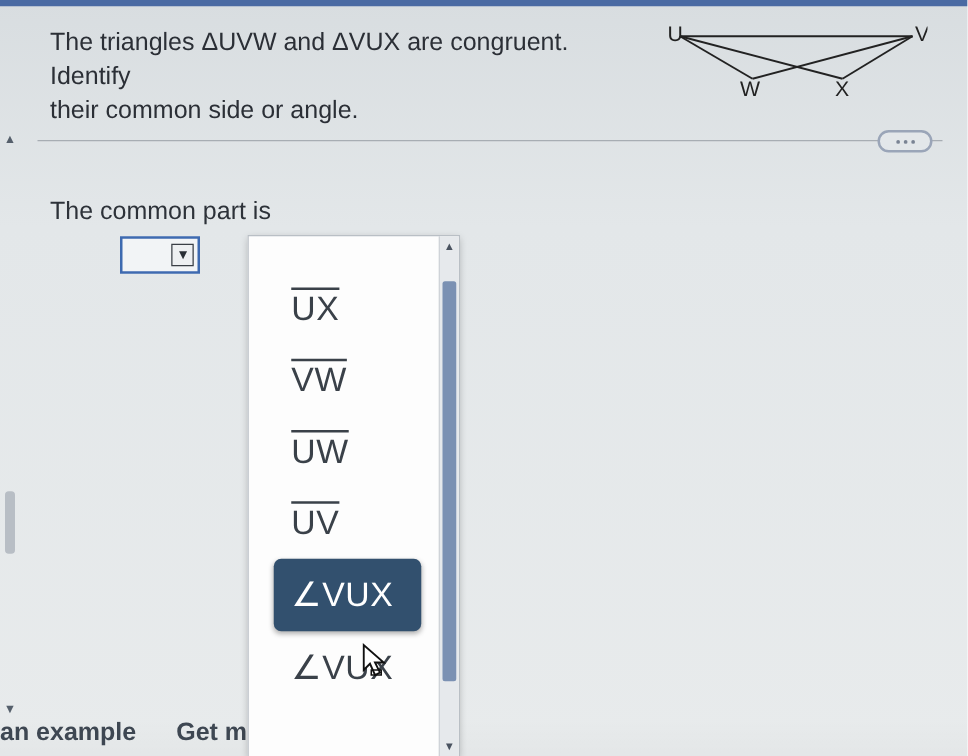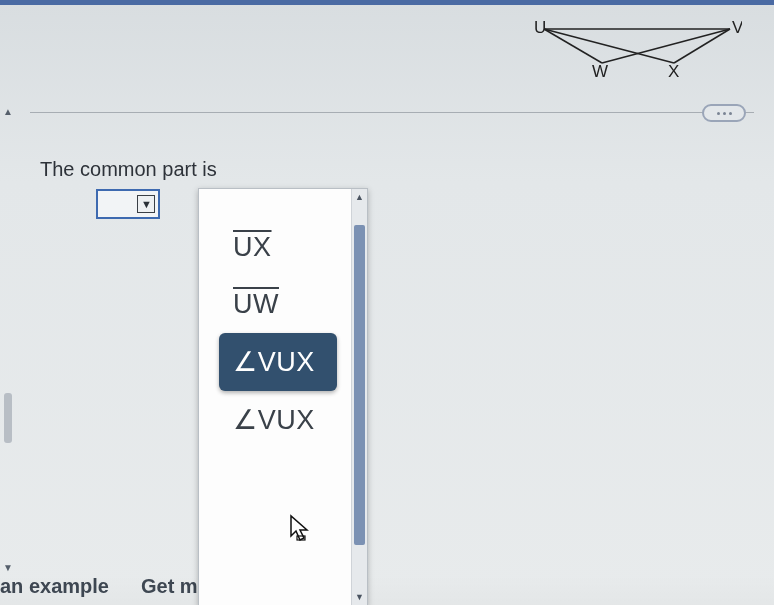--- a/index.html
+++ b/index.html
@@ -200,20 +200,26 @@
       color: #3e4752;
       font-weight: 600;
     }
   </style>
 </head>
 <body>
 
 <div class="topbar"></div>
 
 <div class="content">
+  <div class="question-row">
+    <div class="question">
+      <span>The triangles ΔUVW and ΔVUX are congruent. Identify</span><br>
+      <span>their common side or angle.</span>
+    </div>
+  </div>
 
   <svg class="diagram" viewBox="0 0 210 70">
     <line x1="12" y1="12" x2="198" y2="12" stroke="#222" stroke-width="1.5"></line>
     <line x1="12" y1="12" x2="70" y2="46" stroke="#222" stroke-width="1.5"></line>
     <line x1="12" y1="12" x2="142" y2="46" stroke="#222" stroke-width="1.5"></line>
     <line x1="198" y1="12" x2="142" y2="46" stroke="#222" stroke-width="1.5"></line>
     <line x1="198" y1="12" x2="70" y2="46" stroke="#222" stroke-width="1.5"></line>
     <text x="2" y="16" font-size="17" fill="#222">U</text>
     <text x="200" y="16" font-size="17" fill="#222">V</text>
     <text x="60" y="60" font-size="17" fill="#222">W</text>
@@ -232,21 +238,23 @@
   <span class="answer-label">The common part is</span>
   <div class="select-box">
     <span></span>
     <span class="select-arrow">▼</span>
   </div>
 </div>
 
 <div class="dropdown">
   <div class="dropdown-list" id="dd-list">
       <div class="dd-item"><span class="overline">UX</span></div>
+      <div class="dd-item"><span class="overline">VW</span></div>
       <div class="dd-item"><span class="overline">UW</span></div>
+      <div class="dd-item"><span class="overline">UV</span></div>
       <div class="dd-item selected"><span>∠VUX</span></div>
       <div class="dd-item"><span>∠VUX</span></div>
     </div>
   <div class="dd-scroll">
     <div class="up">▲</div>
     <div class="thumb"></div>
     <div class="dn">▼</div>
   </div>
 </div>
 

